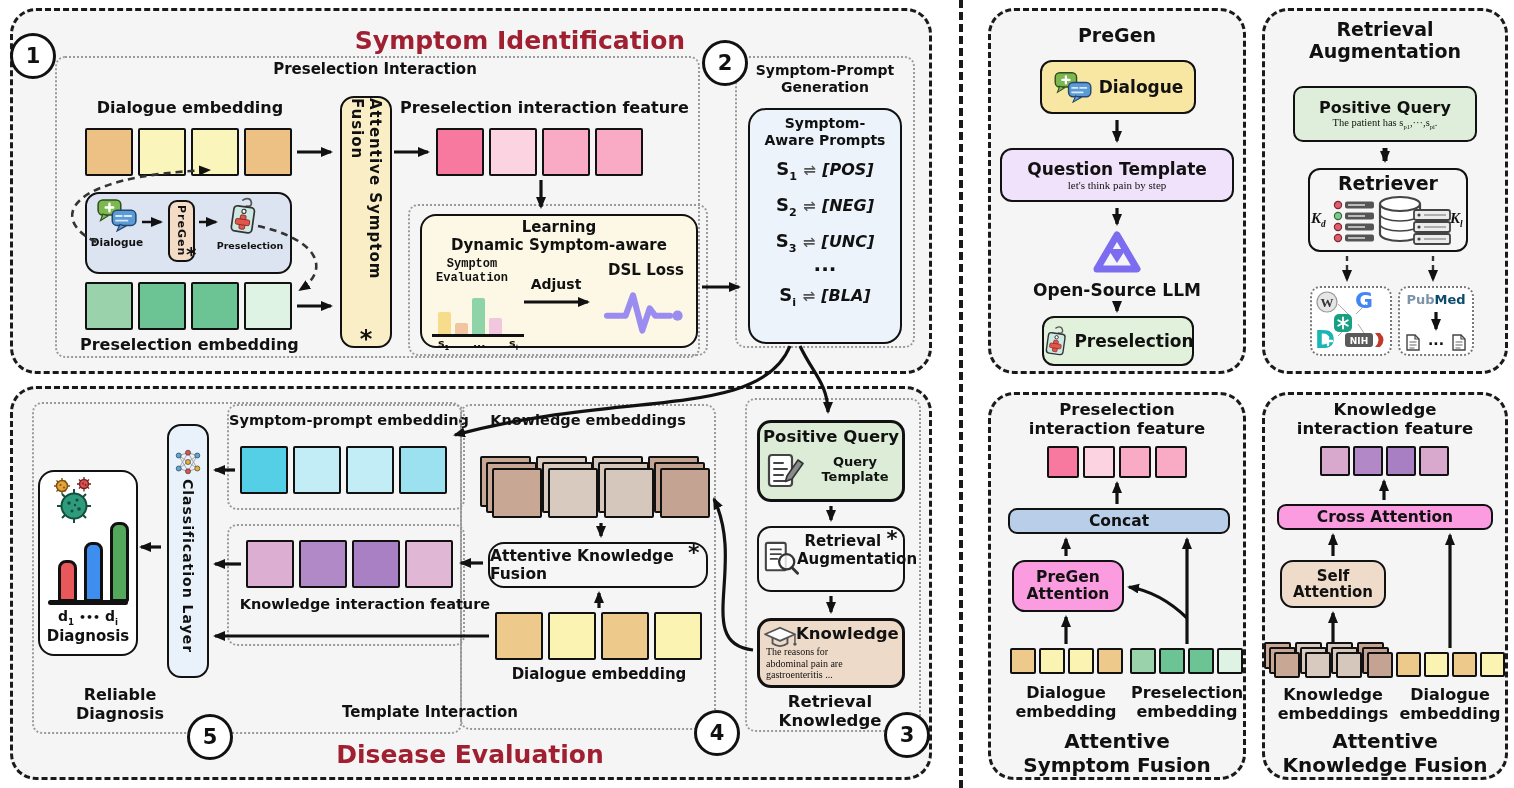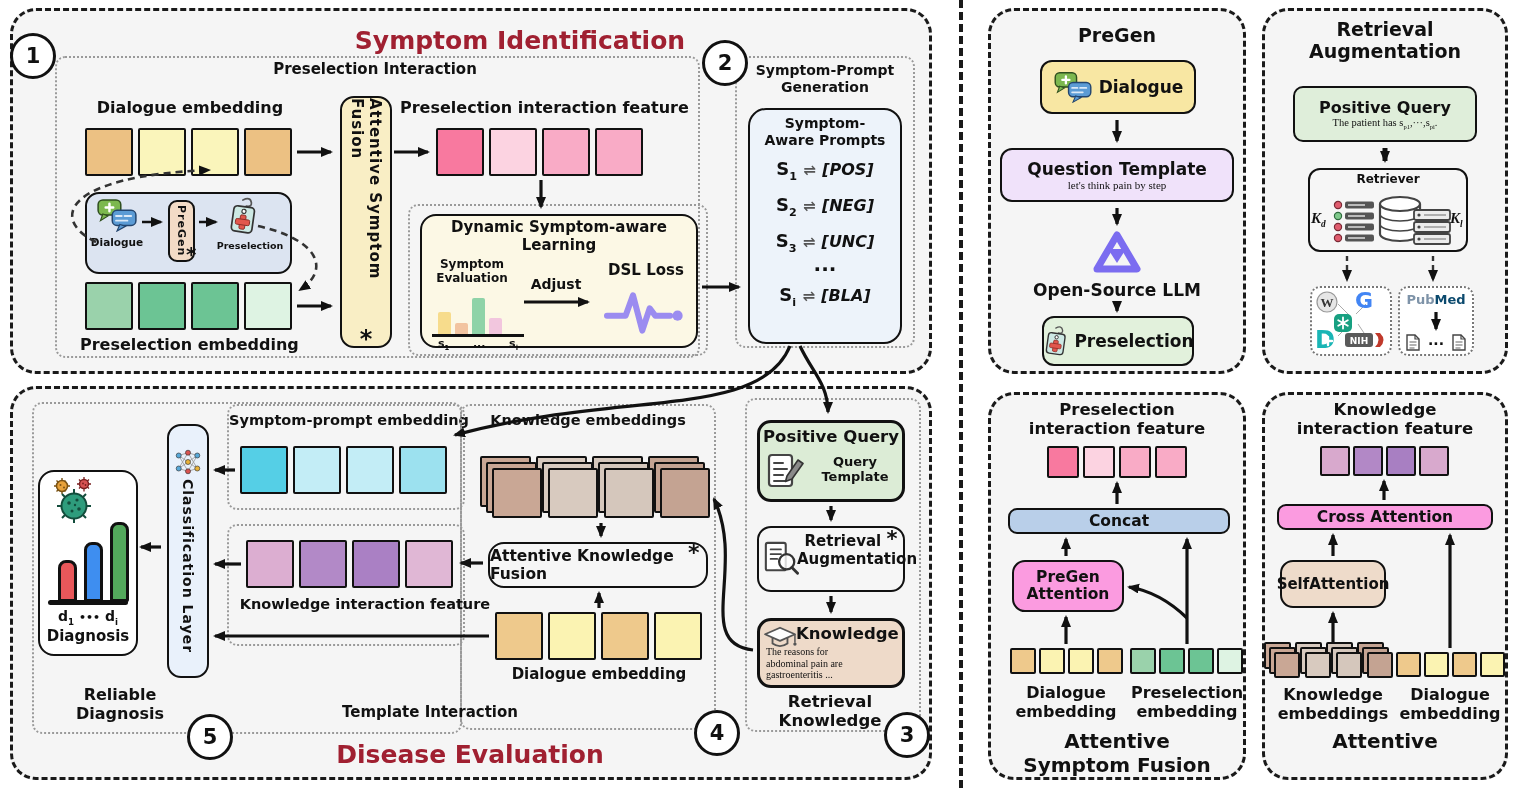--- a/index.html
+++ b/index.html
@@ -227,24 +227,24 @@
       <div class="sq" style="background: rgb(154, 210, 171);"></div>
       <div class="sq" style="background: rgb(108, 196, 148);"></div>
       <div class="sq" style="background: rgb(108, 196, 148);"></div>
       <div class="sq" style="background: rgb(222, 243, 227);"></div>
     </div>
   <div class="lbl" style="left:80px;top:336px;width:218px;font-size:16px;">Preselection embedding</div>
 
   <div class="dot" style="left:408px;top:204px;width:300px;height:152px;"></div>
   <div class="box" style="left: 420px; top: 214px; width: 278px; height: 134px; border-radius: 16px; background: rgb(252, 248, 229);"></div>
   <div class="lbl" style="left:424px;top:219px;width:270px;font-size:15px;">
+    <div>Learning</div>
     <div>Dynamic Symptom-aware</div>
-    <div>Learning</div>
-  </div>
-  <div class="lbl" style="left:424px;top:257px;width:96px;font-size:12px;">
+  </div>
+  <div class="lbl" style="left:424px;top:257px;width:96px;font-size:12px;font-family:Liberation Mono, monospace;">
     <div>Symptom</div>
     <div>Evaluation</div>
   </div>
   <div class="barrow" style="left:438px;top:296px;height:38px;">
       <div class="minibar" style="background: rgb(247, 220, 140); height: 22px;"></div>
       <div class="minibar" style="background: rgb(242, 196, 160); height: 11px;"></div>
       <div class="minibar" style="background: rgb(143, 211, 168); height: 36px;"></div>
       <div class="minibar" style="background: rgb(242, 198, 222); height: 16px;"></div>
     </div>
   <div class="abs" style="left:432px;top:334px;width:92px;height:2.5px;background:#111;"></div>
@@ -430,21 +430,21 @@
     <div>Retrieval</div>
     <div>Augmentation</div>
   </div>
   <div class="box" style="left: 1293px; top: 86px; width: 184px; height: 56px; border-radius: 10px; flex-direction: column; background: rgb(223, 238, 218);">
     <span style="font-size:16px;">Positive Query</span>
     <span class="serif" style="font-size:10.5px;">
       <span>The patient has s</span><sub>p1</sub><span>,···,s</span><sub>pi</sub><span>.</span>
     </span>
   </div>
   <div class="box" style="left: 1308px; top: 168px; width: 160px; height: 84px; border-radius: 12px; background: rgb(246, 246, 246);"></div>
-  <div class="lbl" style="left:1310px;top:172px;width:156px;font-size:12px;">Retriever</div>
+  <div class="lbl" style="left:1310px;top:172px;width:156px;font-size:19px;">Retriever</div>
   <div class="abs serif" style="left:1311px;top:210px;font-size:15px;font-style:italic;font-weight:bold;"><span>K</span><sub>d</sub></div>
   <svg class="abs" style="left:1332px;top:198px;width:44px;height:46px;">
       <use href="#ic-kdrows"></use>
     </svg>
   <svg class="abs" style="left:1376px;top:194px;width:48px;height:52px;">
       <use href="#ic-cylinder"></use>
     </svg>
   <svg class="abs" style="left:1412px;top:208px;width:40px;height:38px;">
       <use href="#ic-servers"></use>
     </svg>
@@ -539,21 +539,21 @@
   </div>
   <div class="row g30" style="left:1320px;top:446px;">
       <div class="sq" style="background: rgb(216, 169, 205);"></div>
       <div class="sq" style="background: rgb(178, 136, 198);"></div>
       <div class="sq" style="background: rgb(168, 127, 194);"></div>
       <div class="sq" style="background: rgb(216, 169, 205);"></div>
     </div>
   <div class="box" style="left: 1277px; top: 504px; width: 216px; height: 26px; border-radius: 9px; font-size: 15.5px; background: rgb(251, 155, 224);">
     <span>Cross Attention</span>
   </div>
-  <div class="box" style="left: 1280px; top: 560px; width: 106px; height: 48px; border-radius: 13px; font-size: 15px; line-height: 1.1; background: rgb(238, 219, 202);">
+  <div class="box" style="left: 1280px; top: 560px; width: 106px; height: 48px; border-radius: 13px; flex-direction: column; font-size: 15px; line-height: 1.1; background: rgb(238, 219, 202);">
     <span>Self</span>
     <span>Attention</span>
   </div>
   <div class="stackrow gs26" style="left:1274px;top:652px;">
       <div class="stack" style="background: rgb(201, 167, 149);"></div>
       <div class="stack" style="background: rgb(216, 202, 191);"></div>
       <div class="stack" style="background: rgb(213, 199, 188);"></div>
       <div class="stack" style="background: rgb(196, 163, 146);"></div>
     </div>
   <div class="row g25" style="left:1396px;top:652px;">
@@ -565,20 +565,21 @@
   <div class="lbl" style="left:1263px;top:686px;width:140px;font-size:16px;">
     <div>Knowledge</div>
       <div>embeddings</div>
   </div>
   <div class="lbl" style="left:1392px;top:686px;width:116px;font-size:16px;">
     <div>Dialogue</div>
       <div>embedding</div>
   </div>
   <div class="lbl" style="left:1272px;top:730px;width:226px;font-size:20px;">
     <div>Attentive</div>
+      <div>Knowledge Fusion</div>
   </div>
 
   <svg id="overlay" width="1514" height="788" viewBox="0 0 1514 788">
     <defs>
       <marker id="ah" markerWidth="13" markerHeight="11" refX="10" refY="5" orient="auto" markerUnits="userSpaceOnUse">
         <path d="M0 0 L12 5 L0 10 Z" fill="#111"></path>
       </marker>
     </defs>
     <g stroke="#111" stroke-width="3.2" fill="none" marker-end="url(#ah)">
       <path d="M297 152 L331 152"></path>

